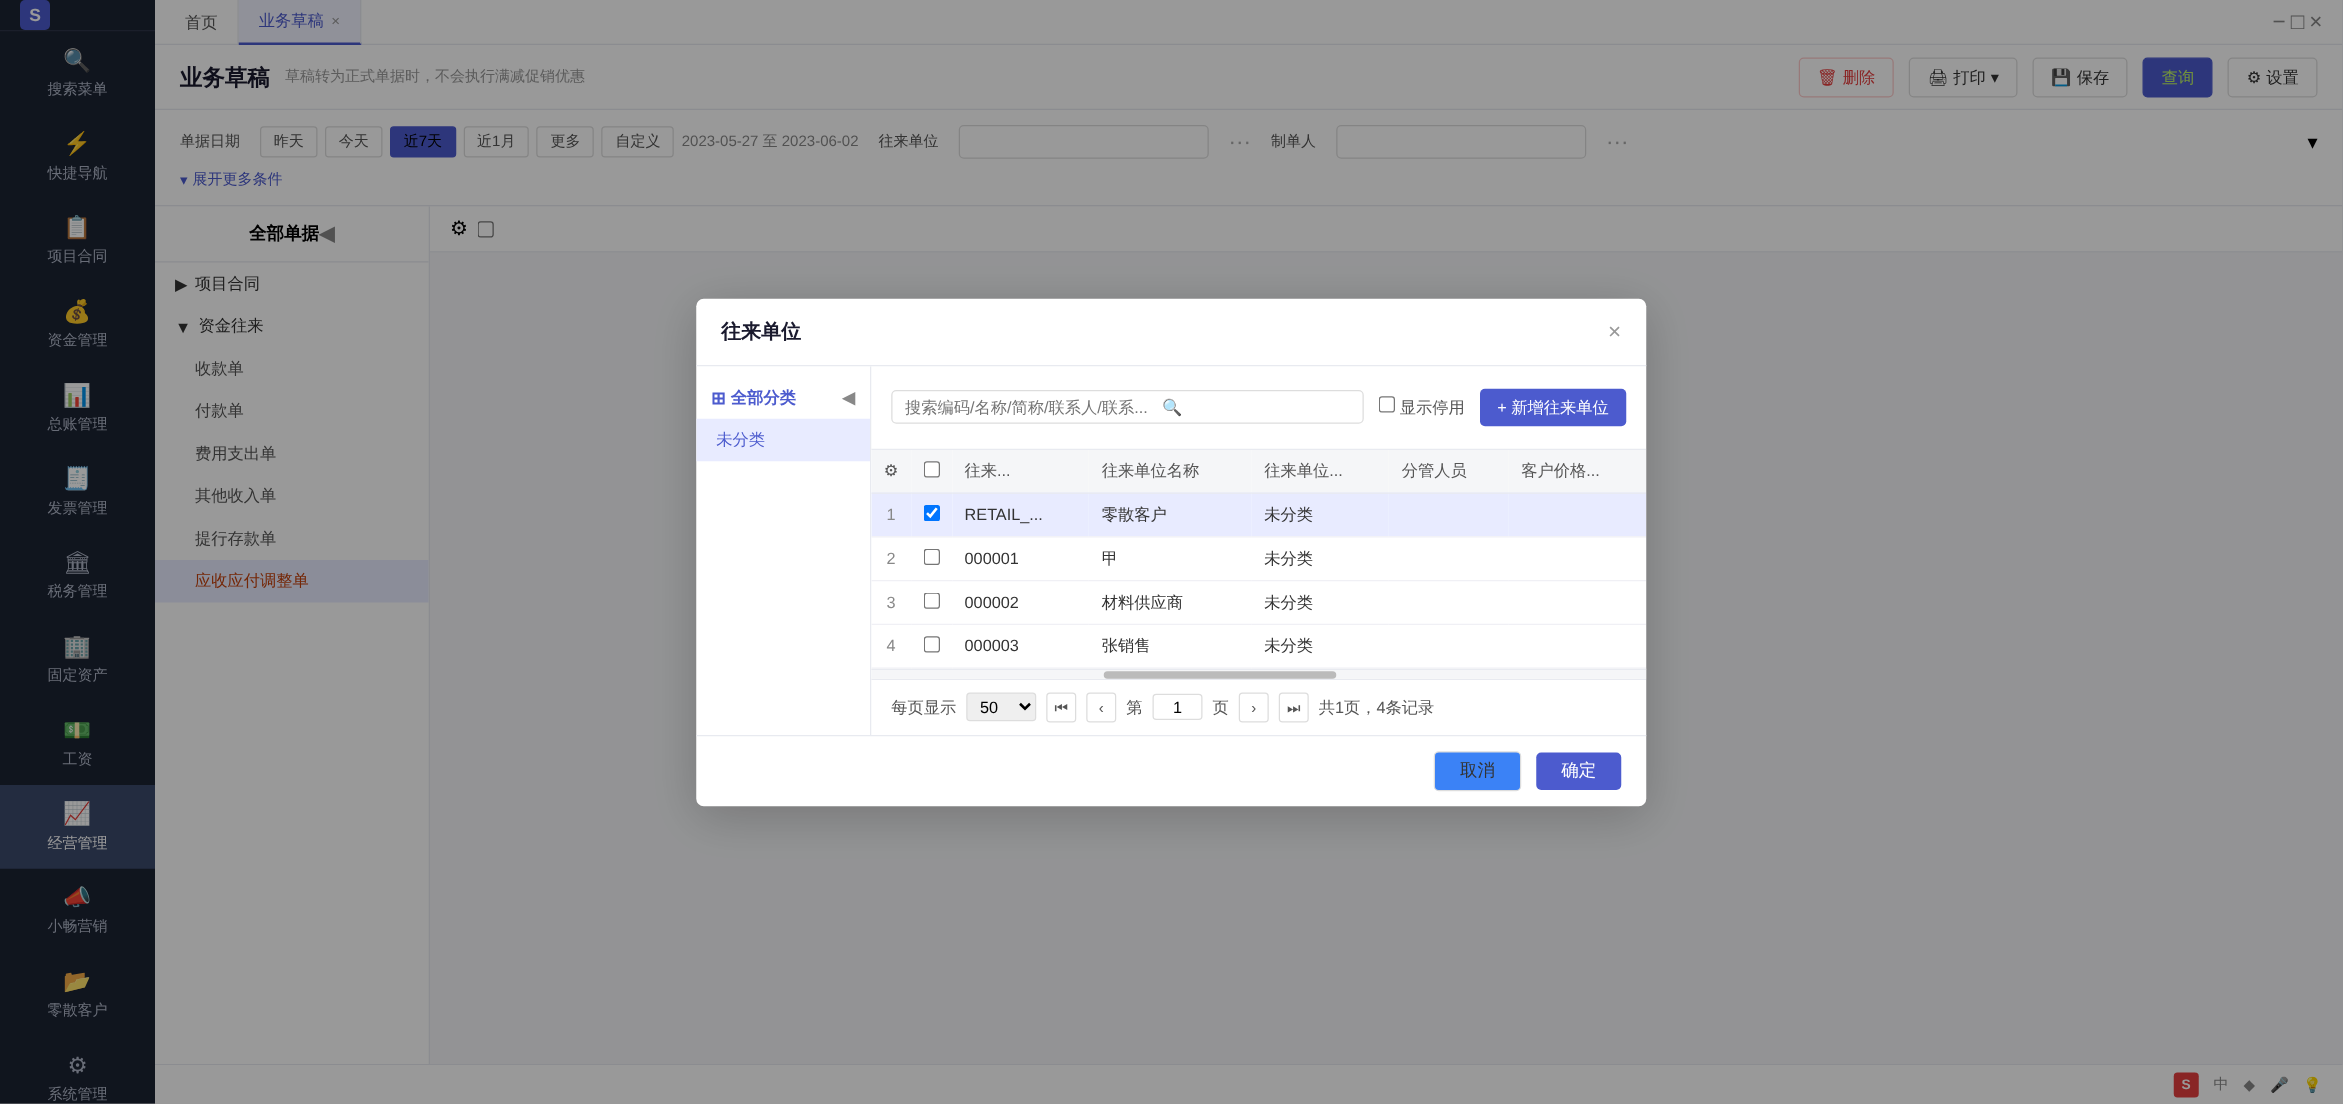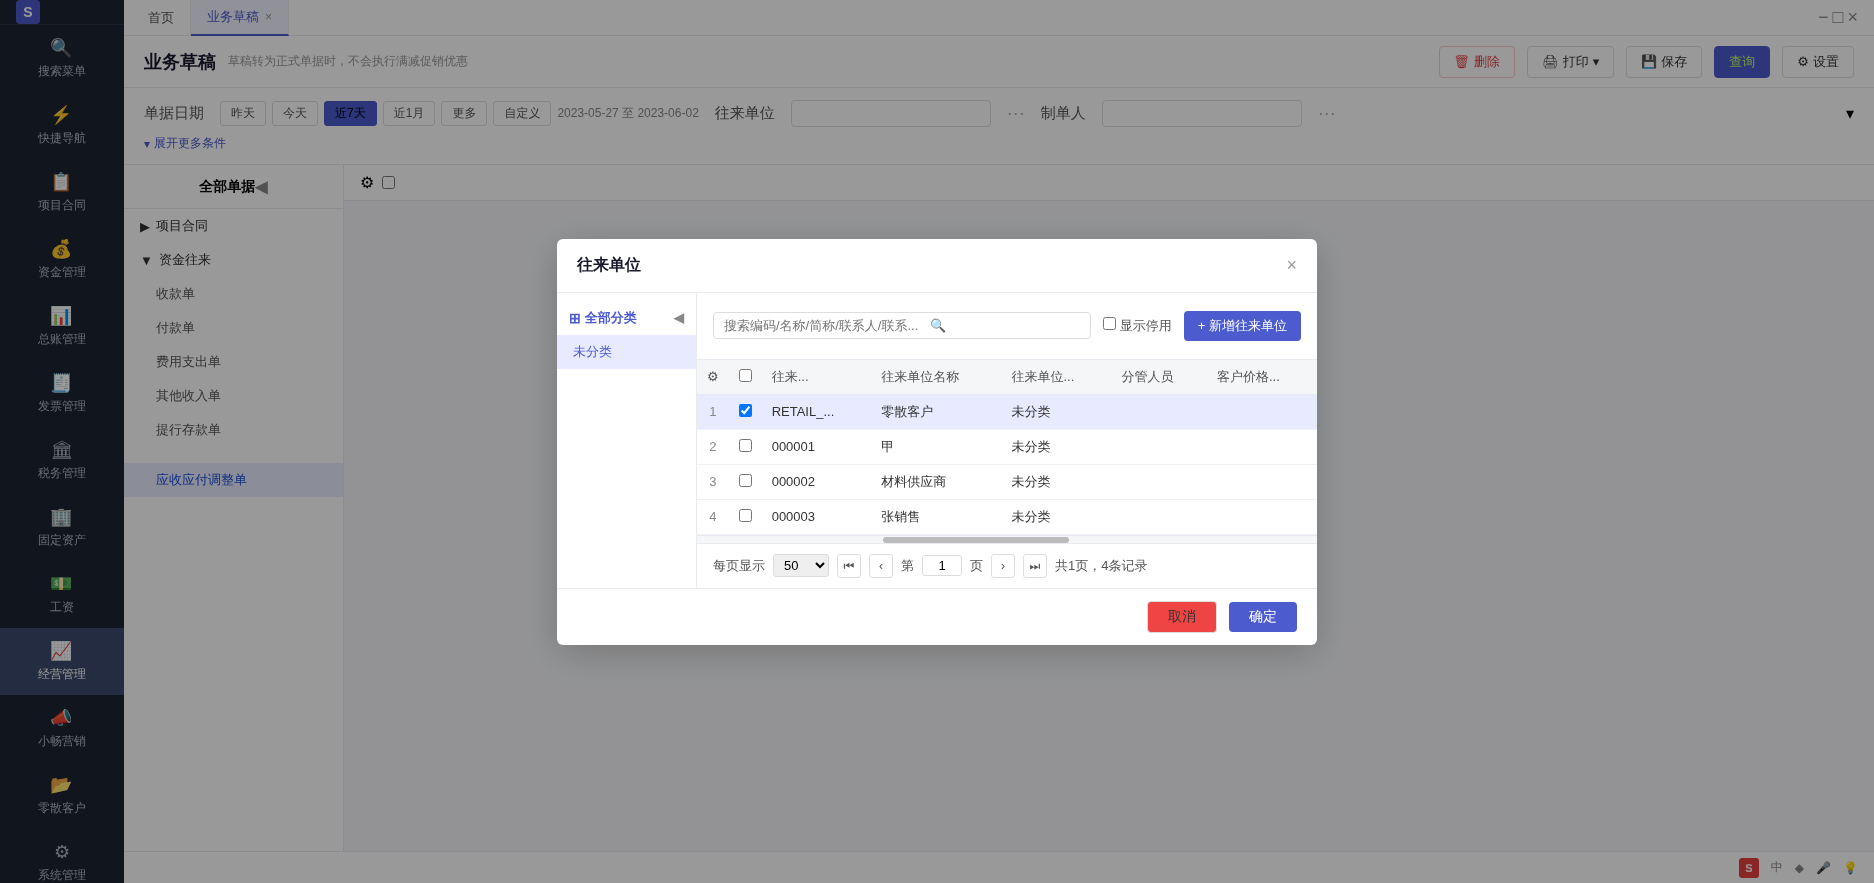--- a/index.html
+++ b/index.html
@@ -90,21 +90,21 @@
     .btn-primary { background: #4c5bce; color: #bef264; border-color: #4c5bce; }
     .btn-danger { color: #e53e3e; border-color: #fecaca; }
 
     
     .filter-area {
       background: #fff;
       padding: 12px 20px;
       border-bottom: 1px solid #e8eaf0;
     }
     .filter-row { display: flex; align-items: center; gap: 16px; flex-wrap: wrap; }
-    .filter-label { font-size: 15px; color: #555; white-space: nowrap; }
+    .filter-label { font-size: 12px; color: #555; white-space: nowrap; }
     .filter-dates { display: flex; gap: 6px; align-items: center; }
     .date-btn { padding: 3px 10px; border-radius: 3px; font-size: 12px; cursor: pointer; border: 1px solid #ddd; background: #fff; color: #555; }
     .date-btn.active { background: #4c5bce; color: #000000; border-color: #4c5bce; }
     .date-range { font-size: 12px; color: #888; }
     .filter-input { padding: 5px 10px; border: 1px solid #ddd; border-radius: 4px; font-size: 13px; width: 200px; }
     .expand-btn { color: #4c5bce; font-size: 12px; cursor: pointer; display: flex; align-items: center; gap: 4px; }
 
     
     .content-area {
       flex: 1;
@@ -133,21 +133,21 @@
     .tree-item {
       padding: 8px 16px;
       font-size: 13px;
       cursor: pointer;
       color: #333;
       display: flex;
       align-items: center;
       gap: 6px;
     }
     .tree-item.sub { padding-left: 32px; color: #555; }
-    .tree-item.sub.active-sub { background: #e8ebff; color: #1d4ed8; font-weight: 500; margin-top: 16px; }
+    .tree-item.sub.active-sub { background: #e8ebff; color: #c2410c; font-weight: 500; }
 
     
     .right-content {
       flex: 1;
       display: flex;
       flex-direction: column;
       overflow: hidden;
       background: #f5f6f8;
     }
     .table-toolbar {
@@ -350,21 +350,21 @@
       align-items: center;
       justify-content: flex-end;
       padding: 12px 20px;
       border-top: 1px solid #e8eaf0;
       gap: 12px;
     }
     .btn-cancel {
       padding: 6px 20px;
       border: 1px solid #ddd;
       border-radius: 4px;
-      background: #ef4444;
+      background: #3b82f6;
       font-size: 14px;
       cursor: pointer;
       color: #333;
     }
     .btn-confirm {
       padding: 6px 20px;
       border: none;
       border-radius: 4px;
       background: #4c5bce;
       color: #fff;

